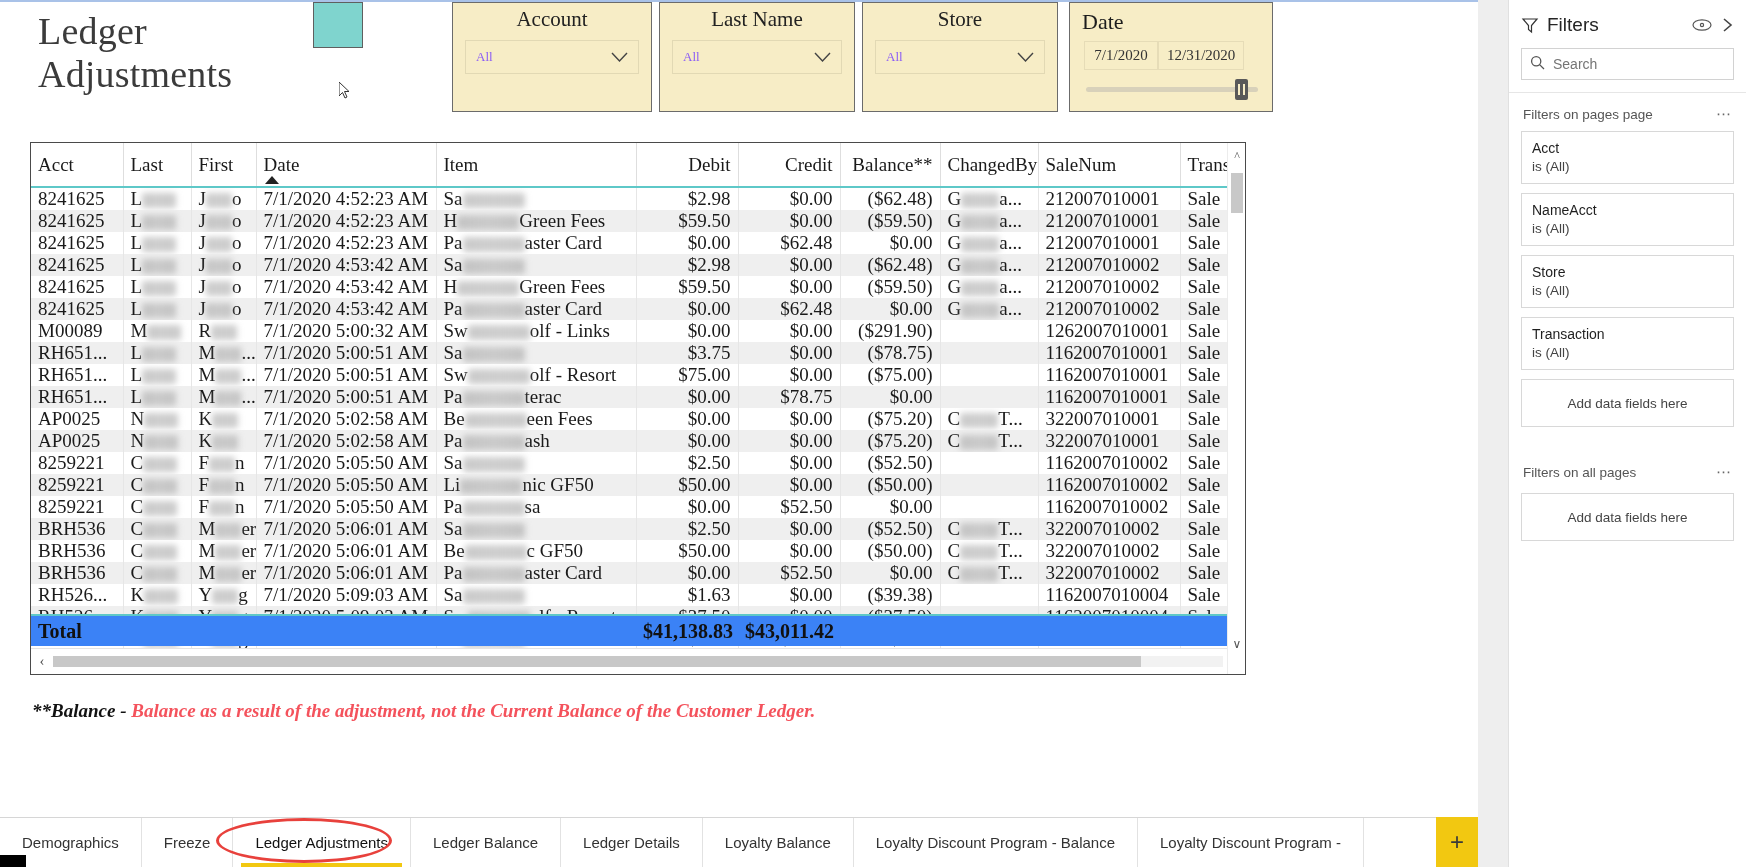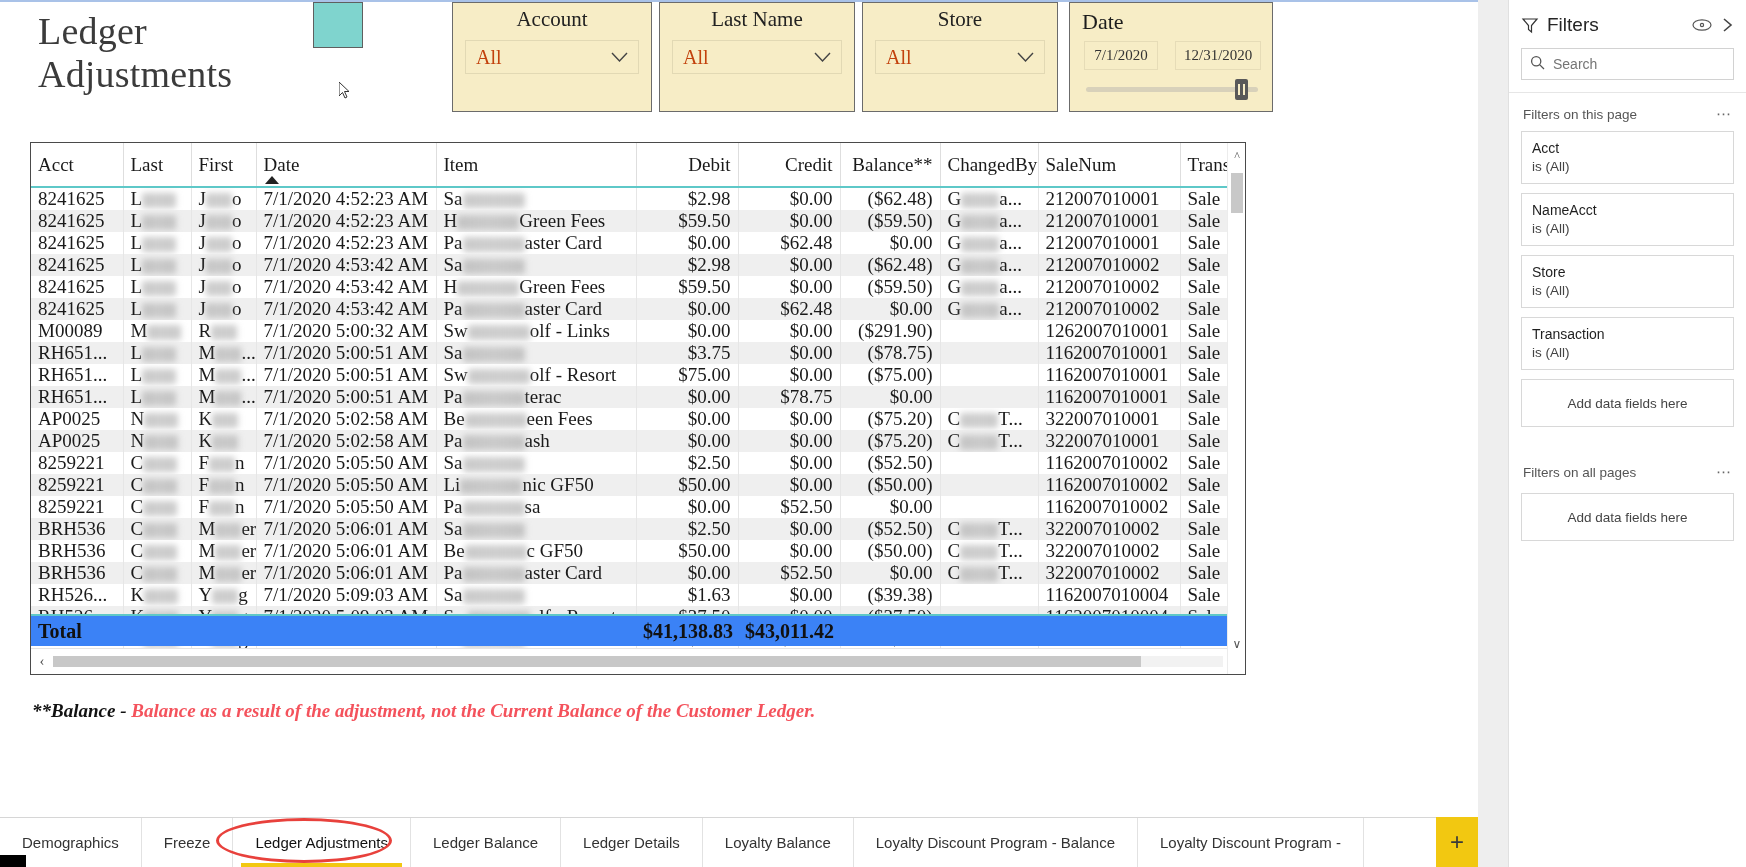--- a/index.html
+++ b/index.html
@@ -63,42 +63,42 @@
     margin: 8px 12px 0 12px;
     height: 34px;
     border: 1px solid #e2d9b4;
     background: #f7edc6;
     display: flex; align-items: center;
     justify-content: space-between;
     padding: 0 10px;
   }
   .slicer-dd span.val {
     font-family: "Liberation Serif", serif;
-    font-size: 20px; color: #c2410c;
+    font-size: 13px; color: #8b5cf6;
   }
   .chev {
     width: 17px; height: 10px;
   }
   #slicer-account { left: 452px; width: 200px; }
   #slicer-lastname { left: 659px; width: 196px; }
   #slicer-store { left: 862px; width: 196px; }
 
   
   #slicer-date {
     position: absolute; left: 1069px; top: 0px;
     width: 204px; height: 110px;
     background: #f7edc6;
     border: 1px solid #6b6b6b;
   }
   #slicer-date .dtitle {
     font-family: "Liberation Serif", serif;
     font-size: 22px; color: #1d1d1d;
     padding: 6px 0 0 12px;
   }
-  .date-fields { display: flex; gap: 17px; padding: 6px 10px 0 14px; }
+  .date-fields { display: flex; gap: 0; padding: 6px 10px 0 14px; }
   .date-box {
     border: 1px solid #e6dcb7;
     font-family: "Liberation Serif", serif;
     font-size: 15px; color: #333;
     padding: 5px 8px;
     min-width: 74px; text-align: center;
   }
   .slider-track {
     position: absolute; left: 16px; right: 14px; top: 84px;
     height: 5px; background: #d8d1ba; border-radius: 3px;
@@ -788,21 +788,21 @@
             <circle cx="6.2" cy="6.2" r="4.6" fill="none" stroke="#555" stroke-width="1.3"></circle>
             <line x1="9.6" y1="9.6" x2="14" y2="14" stroke="#555" stroke-width="1.3"></line>
           </svg>
       </span>
       <input type="text" placeholder="Search" style="">
     </div>
 
     <div class="pane-divider"></div>
 
     <div class="section-head">
-      <span>Filters on this page</span>
+      <span>Filters on pages page</span>
       <span class="ellipsis">⋯</span>
     </div>
 
     <div id="page-filter-cards">
         <div class="filter-card">
           <div class="fname">Acct</div>
           <div class="fval">is (All)</div>
         </div>
         <div class="filter-card">
           <div class="fname">NameAcct</div>

